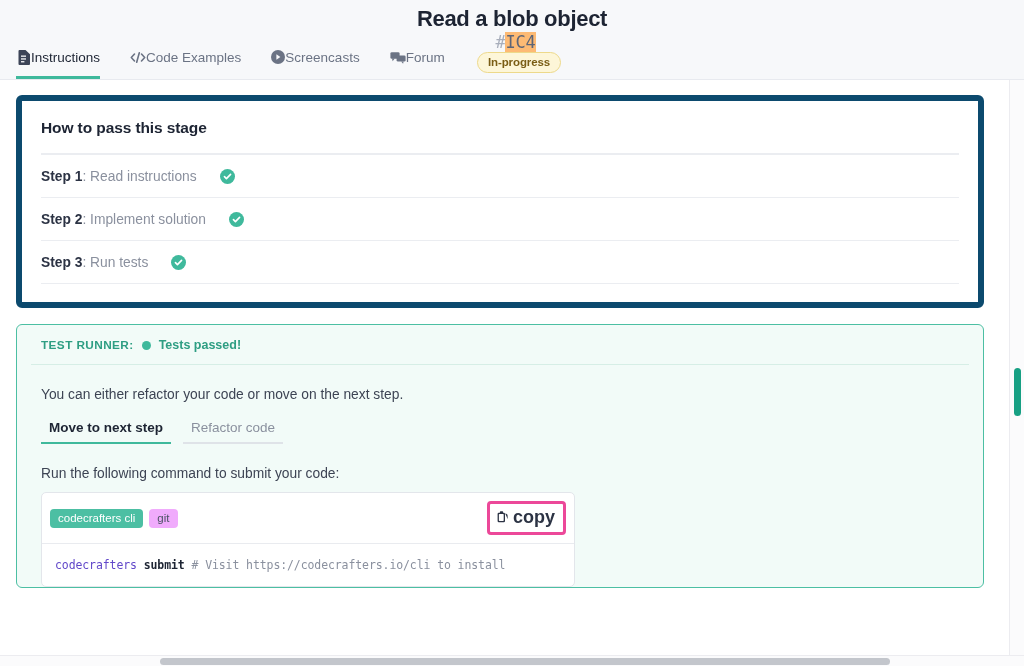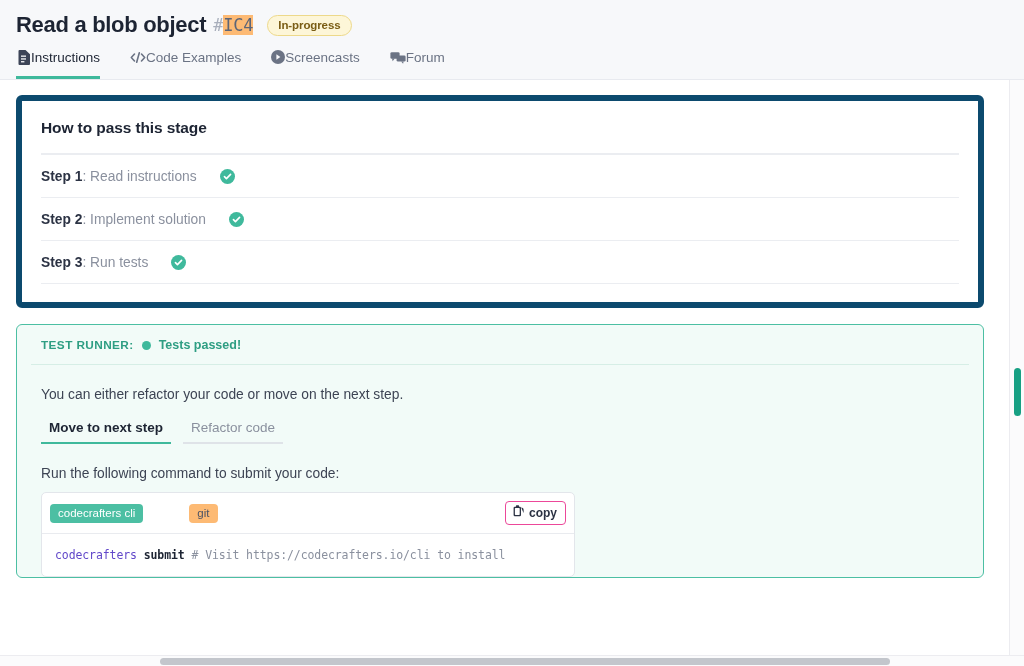--- a/index.html
+++ b/index.html
@@ -18,20 +18,21 @@
     height: 80px;
     background: #f7f8fa;
     border-bottom: 1px solid #e8eaef;
     padding: 0 16px;
   }
   .title-row {
     display: flex;
     align-items: center;
     padding-top: 6px;
     height: 44px;
+    flex-direction: column;
   }
   .page-title {
     font-size: 22px;
     font-weight: bold;
     color: #1d2433;
     letter-spacing: -0.3px;
   }
   .stage-slug {
     font-size: 17px;
     font-family: "DejaVu Sans Mono", monospace;
@@ -218,31 +219,31 @@
     border-bottom: 1px solid #e9ebef;
   }
   .pill {
     font-size: 11.5px;
     border-radius: 4px;
     padding: 3px 8px 4px 8px;
     margin-right: 6px;
     cursor: pointer;
   }
   .pill.on { background: #4cbfa3; color: #ffffff; }
-  .pill.off { background: #fdba74; color: #4b5costs; color: #4b5365; margin-left: 40px; }
+  .pill.off { background: #f0abfc; color: #4b5costs; color: #4b5365; }
   .copy-btn {
     margin-left: auto;
     display: flex;
     align-items: center;
     gap: 5px;
-    font-size: 12px;
+    font-size: 18px;
     color: #2c3344;
     font-weight: bold;
     background: #ffffff;
-    border: 1px solid #ec4899;
+    border: 3px solid #ec4899;
     border-radius: 4px;
     padding: 3px 8px 4px 7px;
     cursor: pointer;
   }
   .code-line {
     font-family: "DejaVu Sans Mono", monospace;
     font-size: 11.5px;
     padding: 14px 0 14px 13px;
     white-space: pre;
     color: #5a6070;

